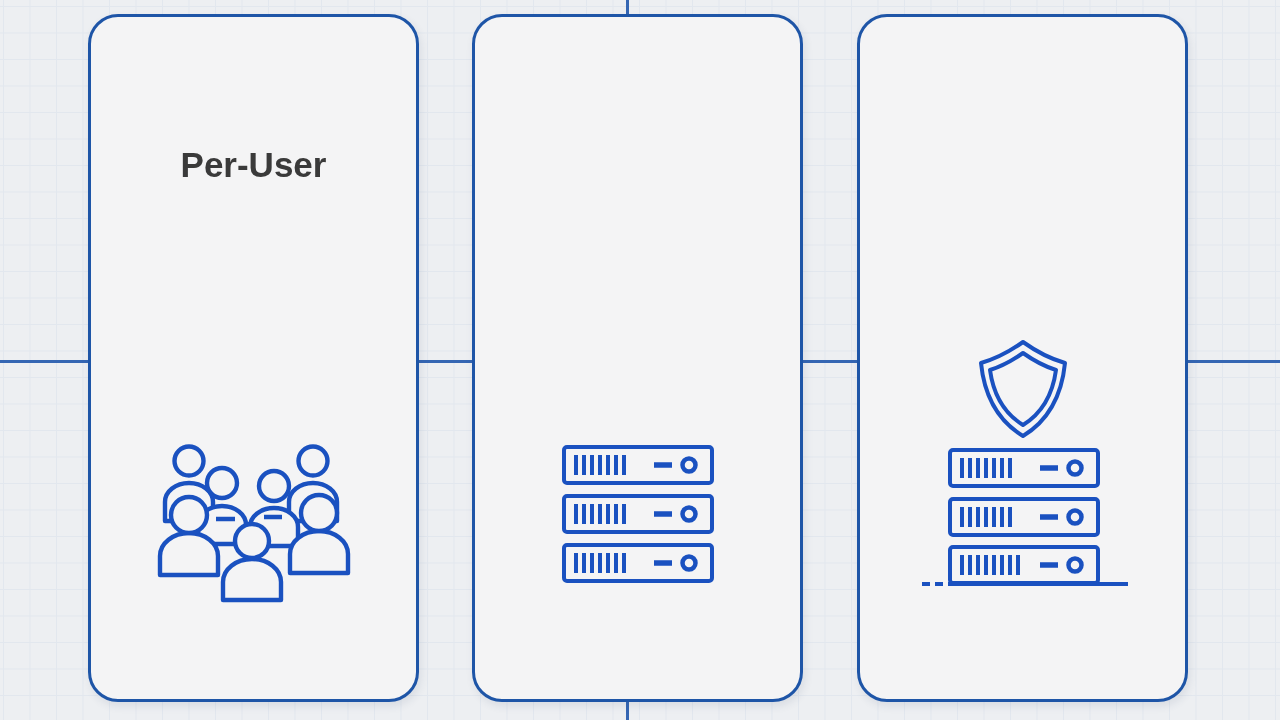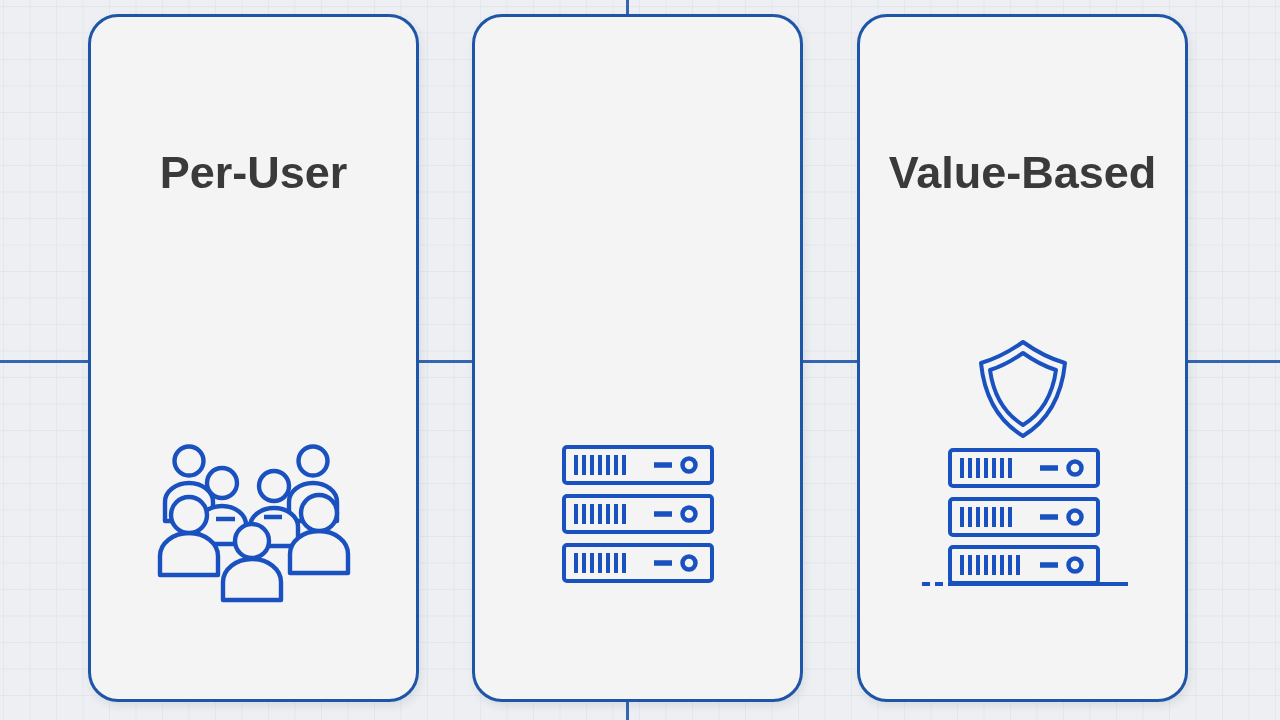--- a/index.html
+++ b/index.html
@@ -38,23 +38,23 @@
     background:var(--card-bg);
     border:3px solid var(--card-border);
     border-radius:30px;
     box-shadow:2px 4px 8px rgba(40,60,100,0.10);
     z-index:1;box-sizing:border-box;
   }
   .card1{left:88px}
   .card2{left:472px}
   .card3{left:857px}
   .card-title{
-    position:absolute;top:118px;left:0;right:0;margin:12px;
+    position:absolute;top:118px;left:0;right:0;margin:4px;
     text-align:center;
-    font-weight:700;font-size:45px;line-height:52px;
+    font-weight:700;font-size:35px;line-height:52px;
     color:var(--title-text);
   }
   .icon{position:absolute;left:50%;transform:translateX(-50%);}
   .icon-people{top:424px;}
   .icon-stack{top:428px;}
   .icon-shield{top:322px;}
   .icon-stack3{left:57px;transform:none;top:431px;}
   svg .stroke{stroke:var(--icon-blue);fill:none;}
   svg .fillbg{fill:var(--card-bg);}
 </style>
@@ -117,21 +117,20 @@
           <rect x="2" y="2" width="148" height="36" rx="3"></rect>
           <path d="M14 10 V30 M22 10 V30 M30 10 V30 M38 10 V30 M46 10 V30 M54 10 V30 M62 10 V30"></path>
           <path d="M92 20 H110" stroke-width="5.5"></path>
           <circle cx="127" cy="20" r="6.5" stroke-width="4.5"></circle>
         </g>
       </g>
     </svg>
   </section>
 
   <section class="card card3">
-    <h2 class="card-title">Value-Based</h2>
 
     <svg class="icon icon-shield" width="100" height="102" viewBox="0 0 100 102">
       <g class="stroke" stroke-width="4" stroke-linejoin="round">
         <path d="M50 3 Q29 18 8 24 C11 54 22 80 50 97 C78 80 89 54 92 24 Q71 18 50 3 Z"></path>
         <path d="M50 14 Q33 26 17 31 C20 53 29 73 50 86 C71 73 80 53 83 31 Q67 26 50 14 Z"></path>
       </g>
     </svg>
 
     <svg class="icon icon-stack3" width="235" height="142" viewBox="0 0 235 142">
       <g class="stroke" stroke-width="4">

